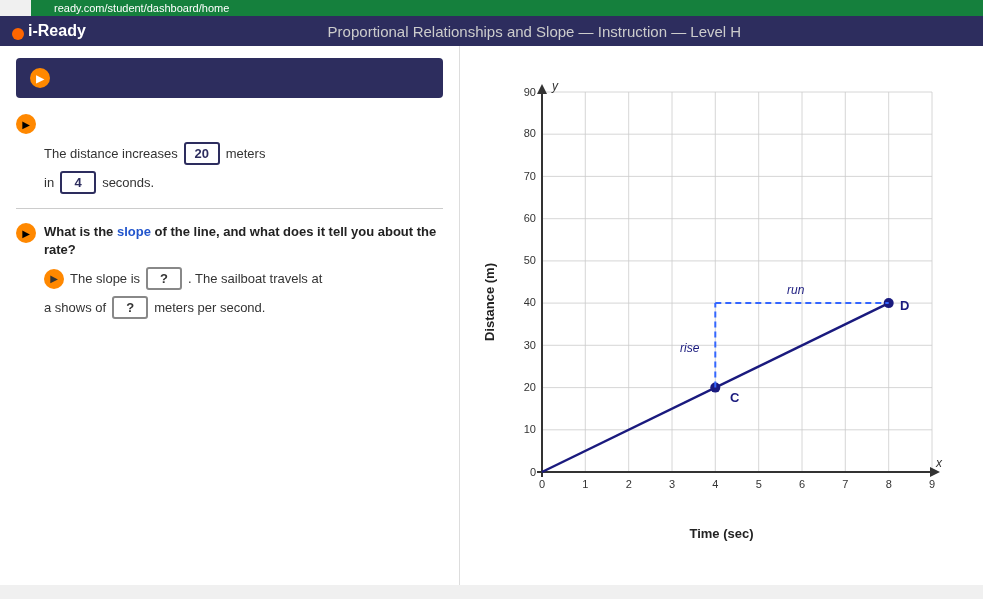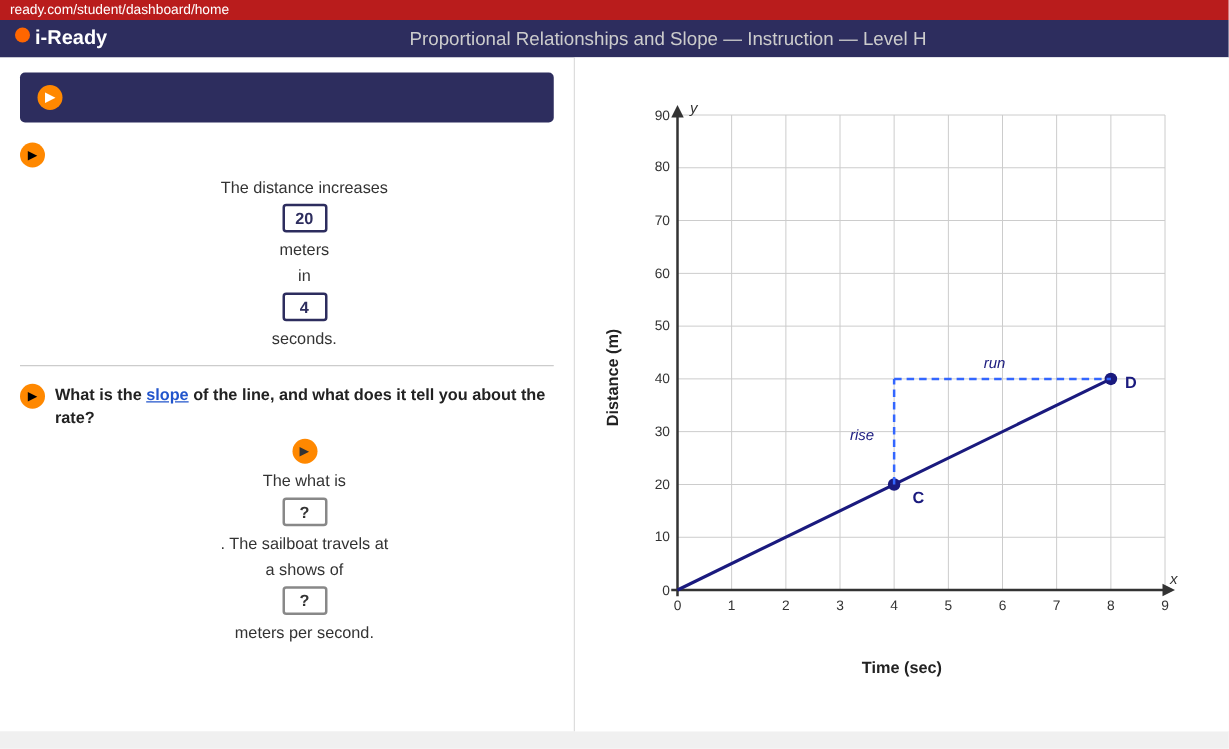--- a/index.html
+++ b/index.html
@@ -4,38 +4,39 @@
   <style>
     * { box-sizing: border-box; margin: 0; padding: 0; }
     body {
       font-family: Arial, sans-serif;
       background: #f0f0f0;
       width: 983px;
       height: 599px;
       overflow: hidden;
     }
     .top-bar {
-      background: #b91c1c;
+      background: #15803d;
       color: white;
       font-size: 11px;
-      padding: 2px 8px;
-      display: flex;
-      align-items: center;
+      padding: 2px 23px;
+      display: flex;
+      align-items: center;
+      margin-left: 31px;
     }
     .header {
       background: #2d2d5e;
       color: white;
       display: flex;
       align-items: center;
       padding: 6px 12px;
       gap: 12px;
     }
     .header-logo {
       display: flex;
-      align-items: flex-start;
+      align-items: flex-end;
       gap: 4px;
       font-weight: bold;
       font-size: 16px;
     }
     .logo-dot {
       width: 12px;
       height: 12px;
       background: #ff6600;
       border-radius: 50%;
       display: inline-block;
@@ -97,21 +98,20 @@
       line-height: 1.4;
     }
     .answer-row {
       display: flex;
       align-items: center;
       gap: 6px;
       margin-left: 28px;
       margin-bottom: 6px;
       font-size: 13px;
       color: #333;
-      flex-direction: column;
     }
     .input-box {
       border: 2px solid #2d2d5e;
       border-radius: 3px;
       padding: 2px 6px;
       font-size: 13px;
       font-weight: bold;
       color: #2d2d5e;
       min-width: 36px;
       text-align: center;
@@ -127,21 +127,20 @@
       min-width: 36px;
       text-align: center;
       background: white;
     }
     .divider {
       border: none;
       border-top: 1px solid #ccc;
       margin: 14px 0;
     }
     .slope-underline {
-      text-decoration: underline;
       color: #2255cc;
     }
     .right-panel {
       flex: 1;
       padding: 16px 12px;
       display: flex;
       flex-direction: column;
       align-items: center;
       background: white;
     }
@@ -205,21 +204,21 @@
 
     <div class="section">
       <div class="question-row">
         <div class="speaker-icon">▶</div>
         <div class="question-text">
           What is the <span class="slope-underline">slope</span> of the line, and what does it tell you about the rate?
         </div>
       </div>
       <div class="answer-row">
         <div class="speaker-icon">▶</div>
-        <span>The what is</span>
+        <span>The slope is</span>
         <span class="input-box-question">?</span>
         <span>. The sailboat travels at</span>
       </div>
       <div class="answer-row">
         <span>a shows of</span>
         <span class="input-box-question">?</span>
         <span>meters per second.</span>
       </div>
     </div>
 

